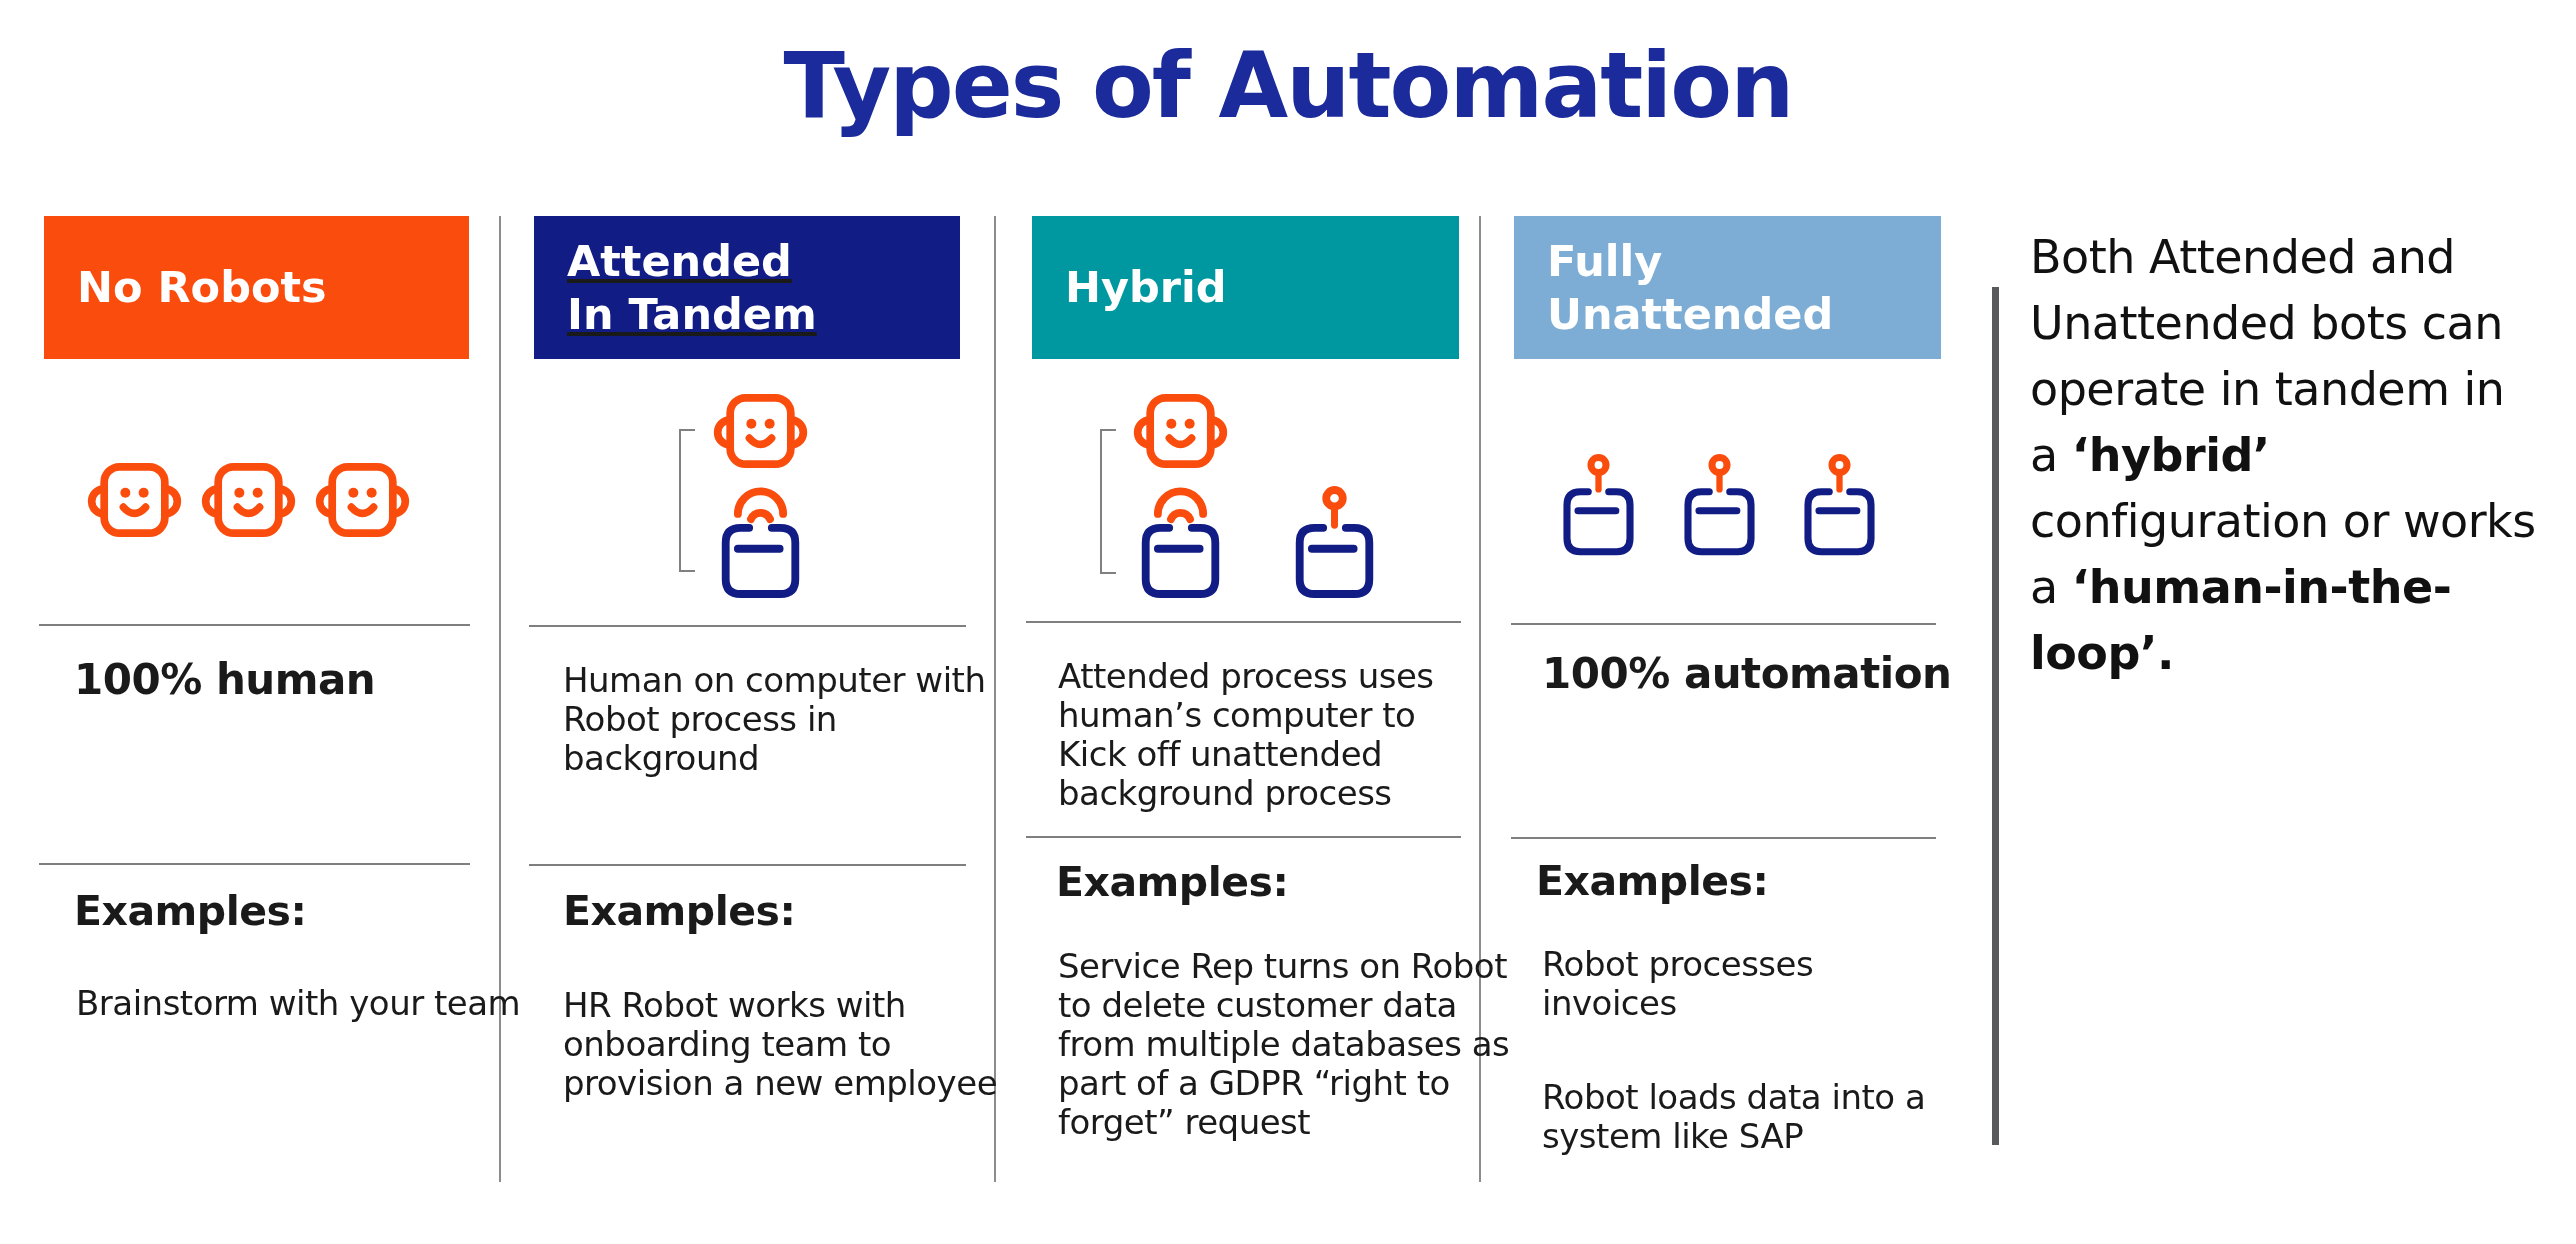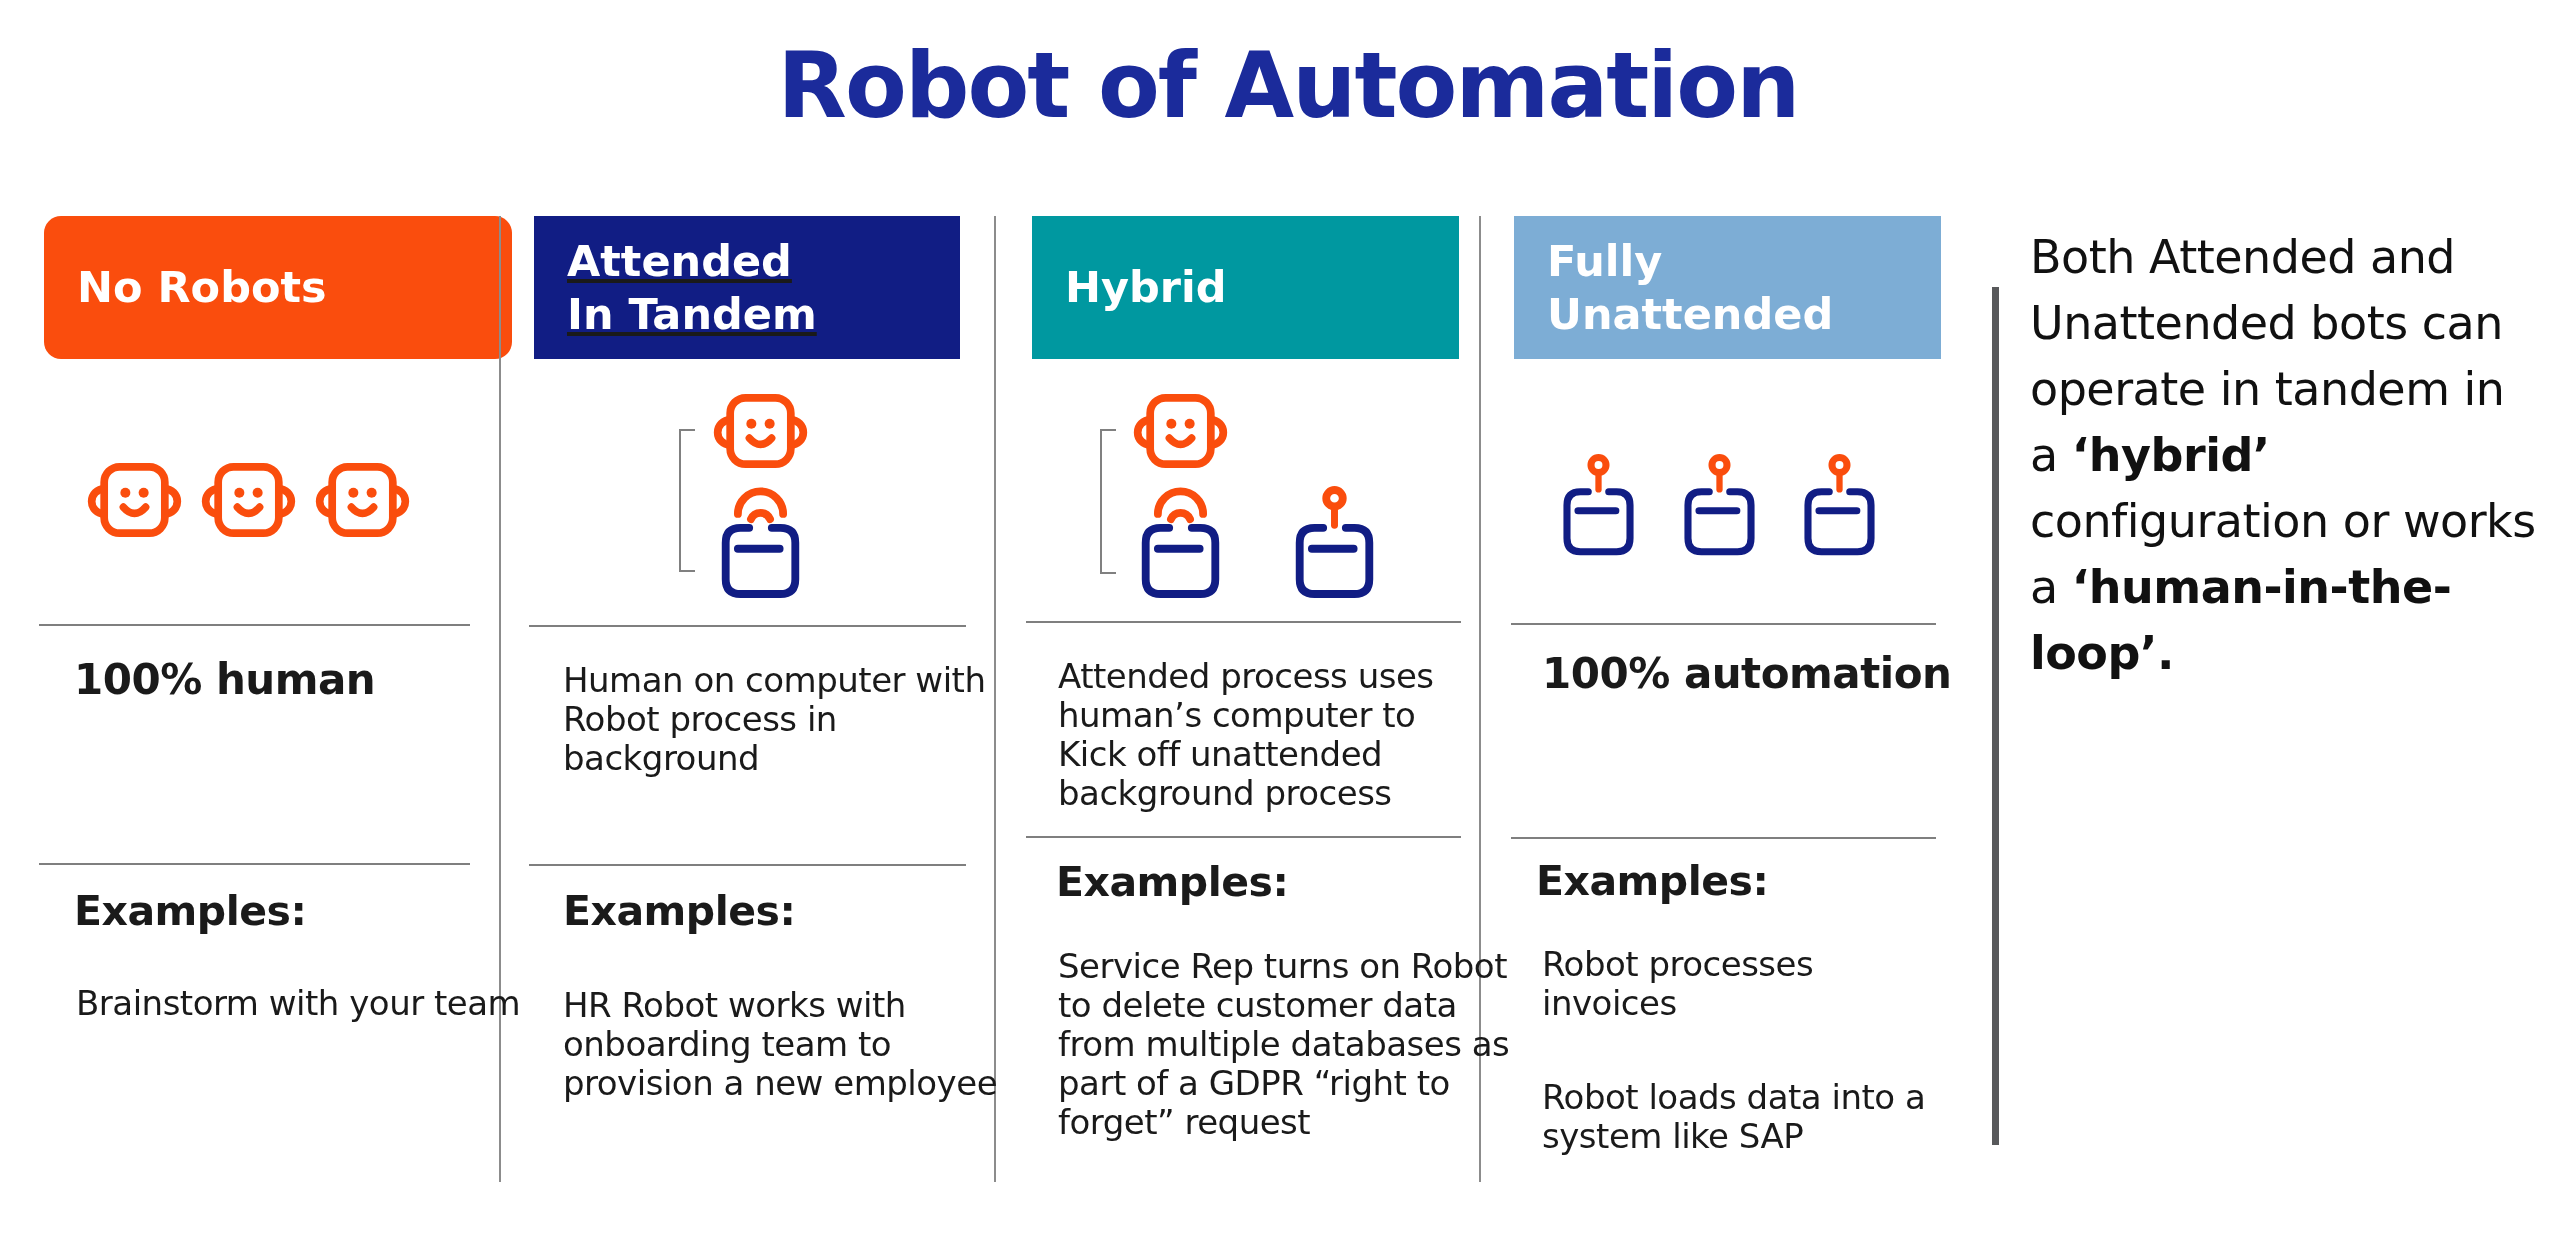--- a/index.html
+++ b/index.html
@@ -12,21 +12,21 @@
     left:0;top:33px;width:2576px;text-align:center;
     font-size:90px;font-weight:bold;color:#1b2b9b;letter-spacing:-1.9px;
   }
   .col-header{
     top:216px;height:143px;display:flex;align-items:center;
     padding-left:33px;box-sizing:border-box;
   }
   .col-header .hlabel{
     color:#ffffff;font-size:43px;font-weight:bold;line-height:1.22;letter-spacing:0px;
   }
-  .hdr-1{left:44px;width:468px;background:#fa4d0d;border-radius:17px;}
+  .hdr-1{left:44px;width:425px;background:#fa4d0d;}
   .hdr-2{left:534px;width:426px;background:#111d84;text-decoration:underline;}
   .hdr-3{left:1032px;width:427px;background:#0098a0;}
   .hdr-4{left:1514px;width:427px;background:#7dadd5;}
   .vdivider{top:216px;height:966px;width:1.9px;background:#8c8c8c;}
   .vd-1{left:499px;} .vd-2{left:994px;} .vd-3{left:1479px;}
   .hrule{height:1.9px;background:#7f7f7f;}
   .r1-1{left:39px;top:624px;width:431px;}
   .r2-1{left:39px;top:863px;width:431px;}
   .r1-2{left:529px;top:625px;width:437px;}
   .r2-2{left:529px;top:864px;width:437px;}
@@ -59,21 +59,21 @@
   }
   .brk-2{left:679px;top:429px;height:143px;}
   .brk-3{left:1100px;top:429px;height:145px;}
   svg{display:block;}
 </style>
 </head>
 <body>
 
 <div class="page">
 
-  <div class="abs page-title">Robot of Automation</div>
+  <div class="abs page-title">Types of Automation</div>
 
   <div class="abs col-header hdr-1">
     <div class="hlabel">No Robots</div>
   </div>
   <div class="abs col-header hdr-2">
     <div class="hlabel" style="white-space:pre-line;">Attended
 In Tandem</div>
   </div>
   <div class="abs col-header hdr-3">
     <div class="hlabel">Hybrid</div>

